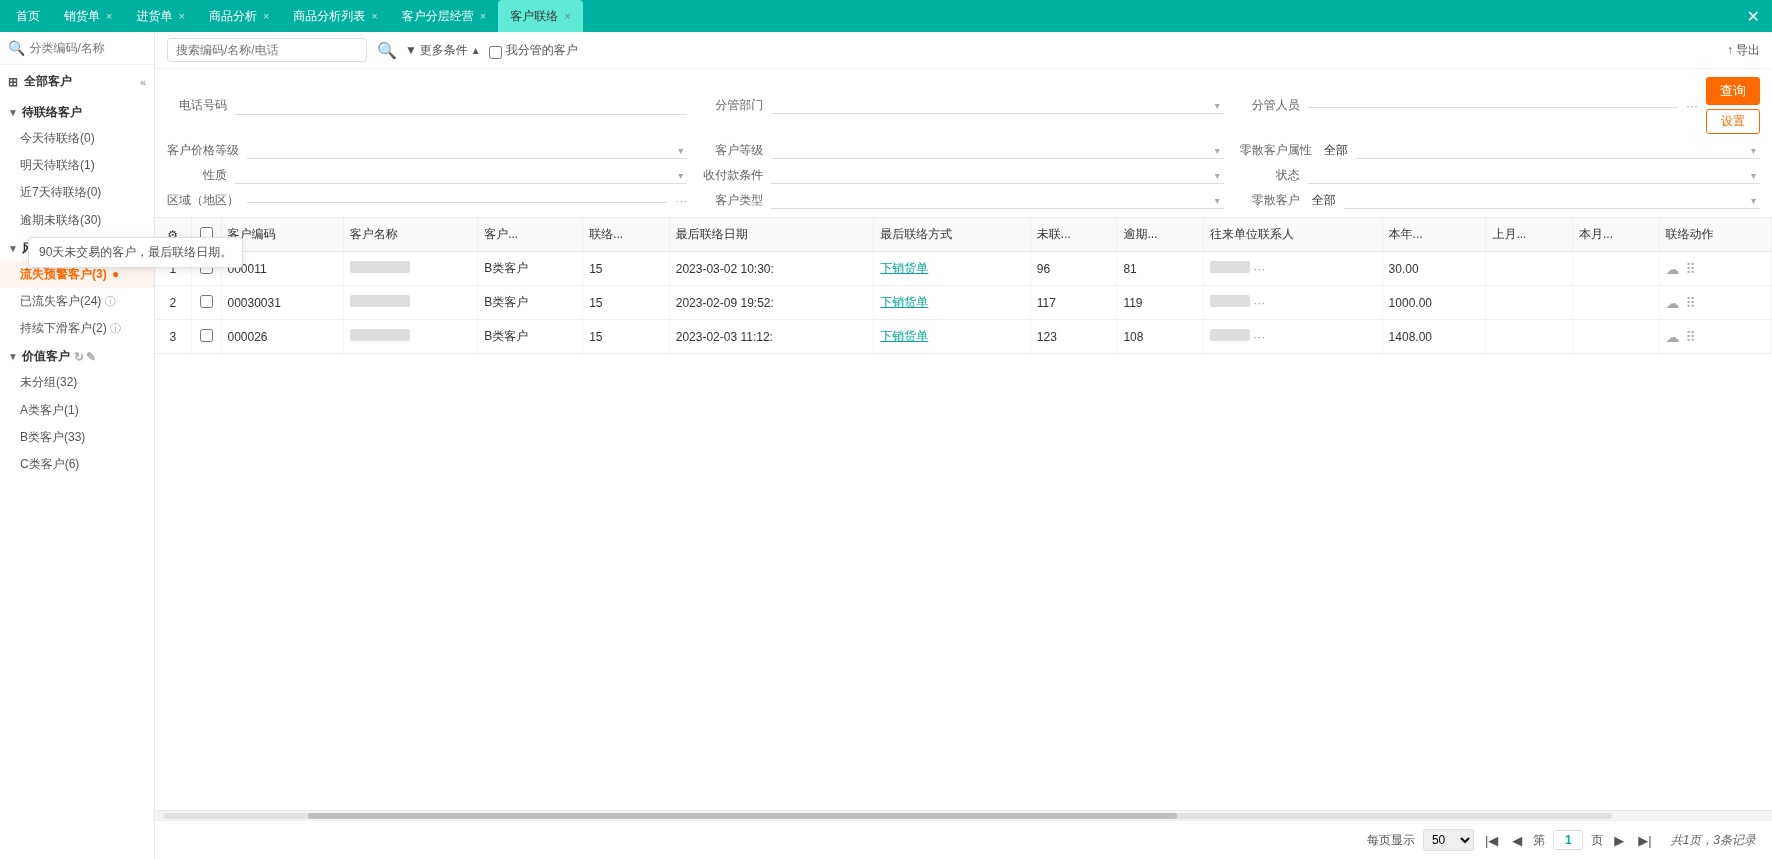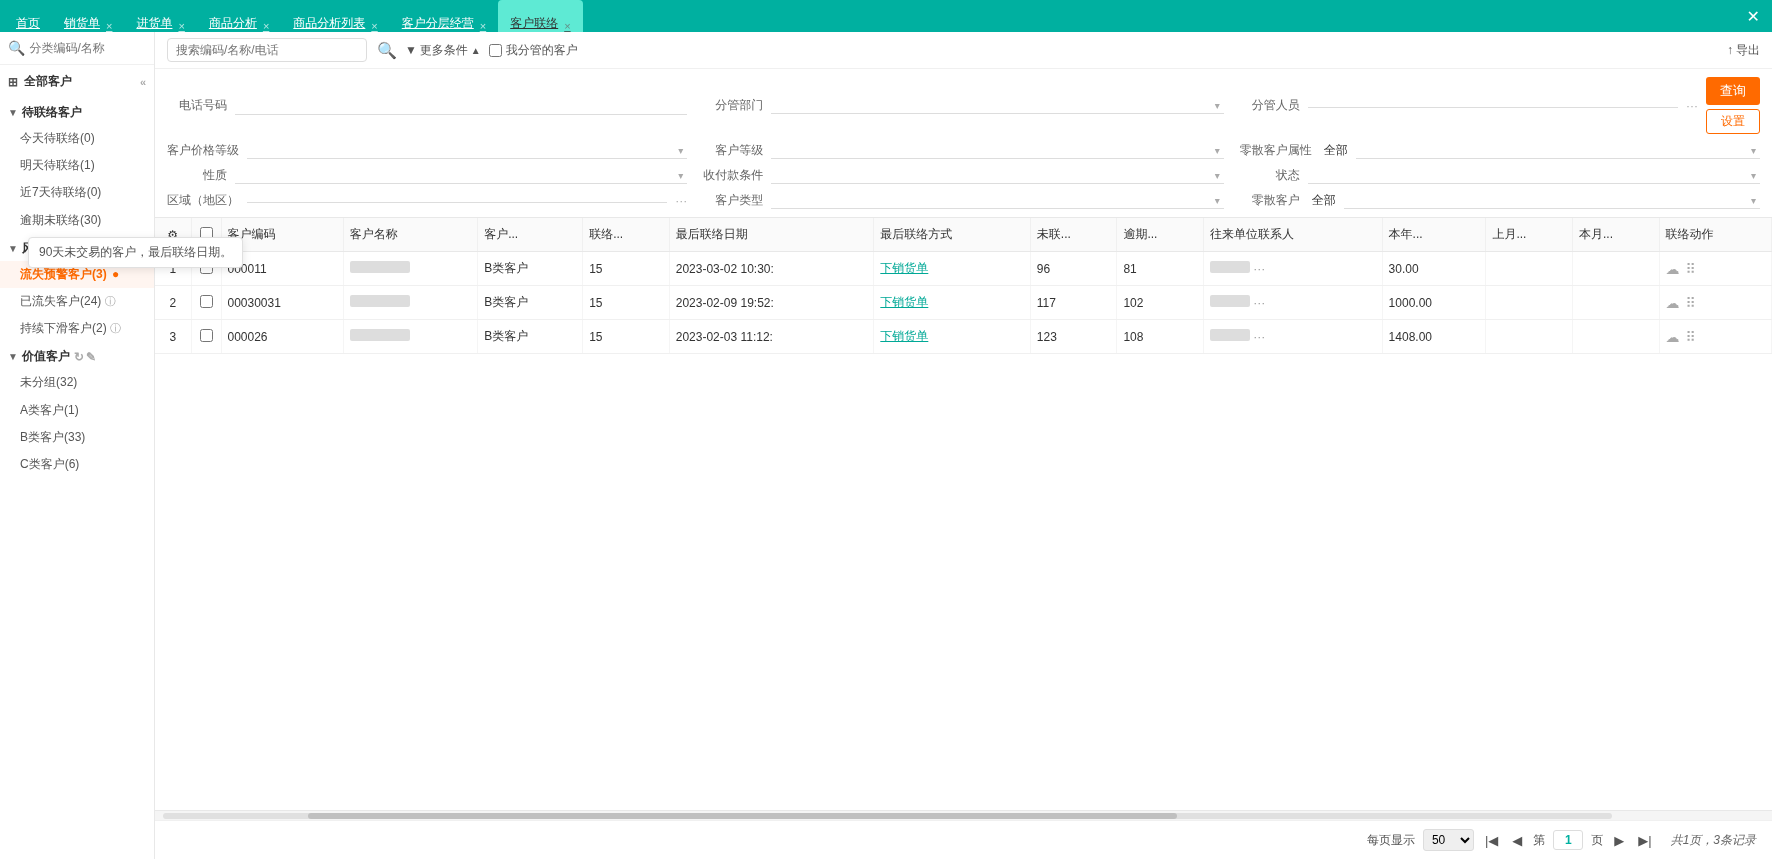--- a/index.html
+++ b/index.html
@@ -8,28 +8,27 @@
     
     .tab-bar {
       display: flex;
       align-items: center;
       background: #00b0a0;
       height: 32px;
       padding: 0 4px;
     }
     .tab-item {
       display: flex;
-      align-items: flex-end;
+      align-items: center;
       padding: 0 12px;
       height: 100%;
       color: #fff;
       cursor: pointer;
       font-size: 13px;
       white-space: nowrap;
-      text-decoration: underline;
     }
     .tab-item.active {
       background: #5eead4;
       color: #333;
       border-radius: 4px 4px 0 0;
     }
     .tab-item .close-icon {
       margin-left: 6px;
       font-size: 11px;
       color: inherit;
@@ -162,21 +161,21 @@
     }
     .filter-btn {
       display: flex;
       align-items: center;
       color: #555;
       cursor: pointer;
       gap: 3px;
     }
     .filter-checkbox {
       display: flex;
-      align-items: center;
+      align-items: flex-end;
       gap: 4px;
       cursor: pointer;
       color: #555;
     }
     .export-btn {
       margin-left: auto;
       display: flex;
       align-items: center;
       color: #555;
       cursor: pointer;
@@ -612,21 +611,21 @@
             <tr>
       <td class="col-number">2</td>
       <td class="col-checkbox"><input type="checkbox" style=""></td>
       <td>00030031</td>
       <td><span style="display:inline-block;background:#ddd;width:60px;height:12px;border-radius:2px;"></span></td>
       <td>B类客户</td>
       <td>15</td>
       <td>2023-02-09 19:52:</td>
       <td><span class="link-text">下销货单</span></td>
       <td>117</td>
-      <td>102</td>
+      <td>119</td>
       <td><span style="display:inline-block;background:#ddd;width:40px;height:12px;border-radius:2px;"></span><span style="color:#999;"> ···</span></td>
       <td>1000.00</td>
       <td></td>
       <td></td>
       <td>
         <div class="action-icons">
           <span class="action-icon">☁</span>
           <span class="action-icon">⠿</span>
         </div>
       </td>

